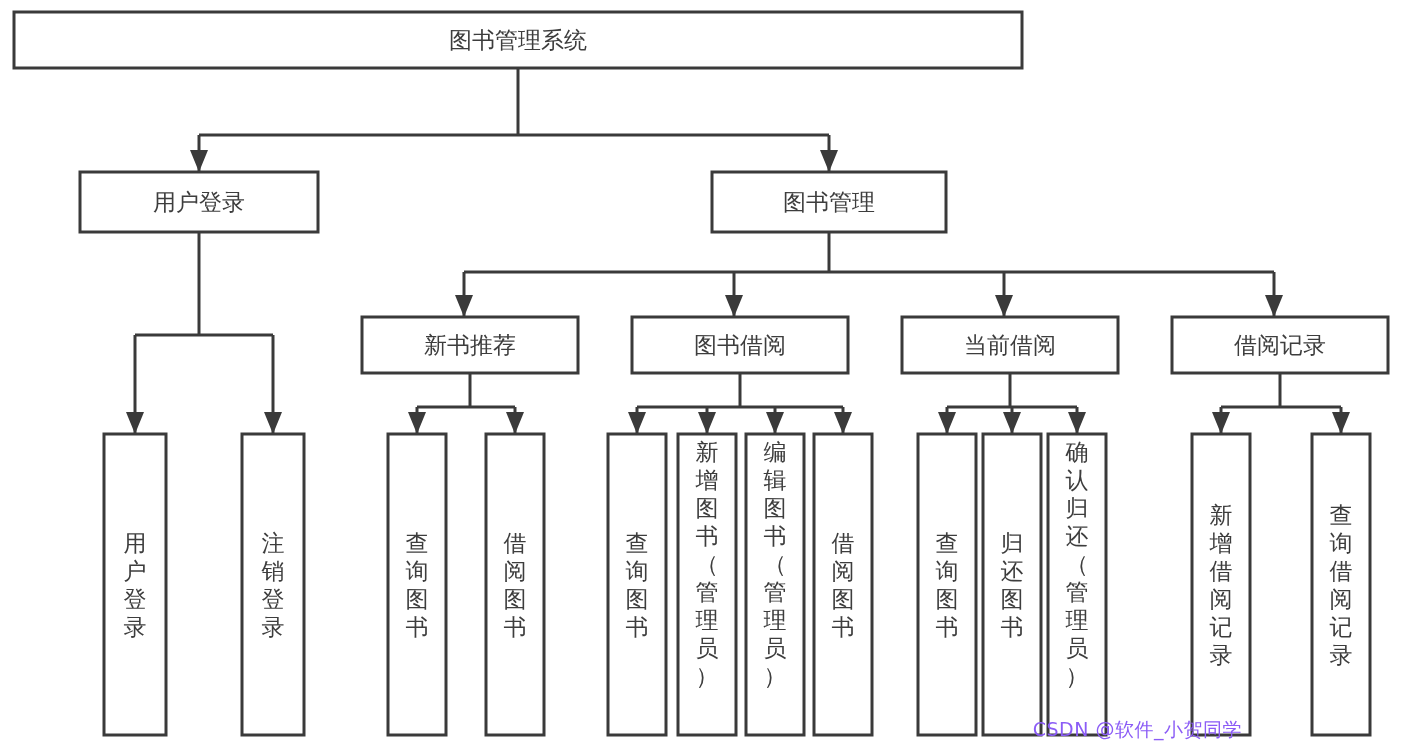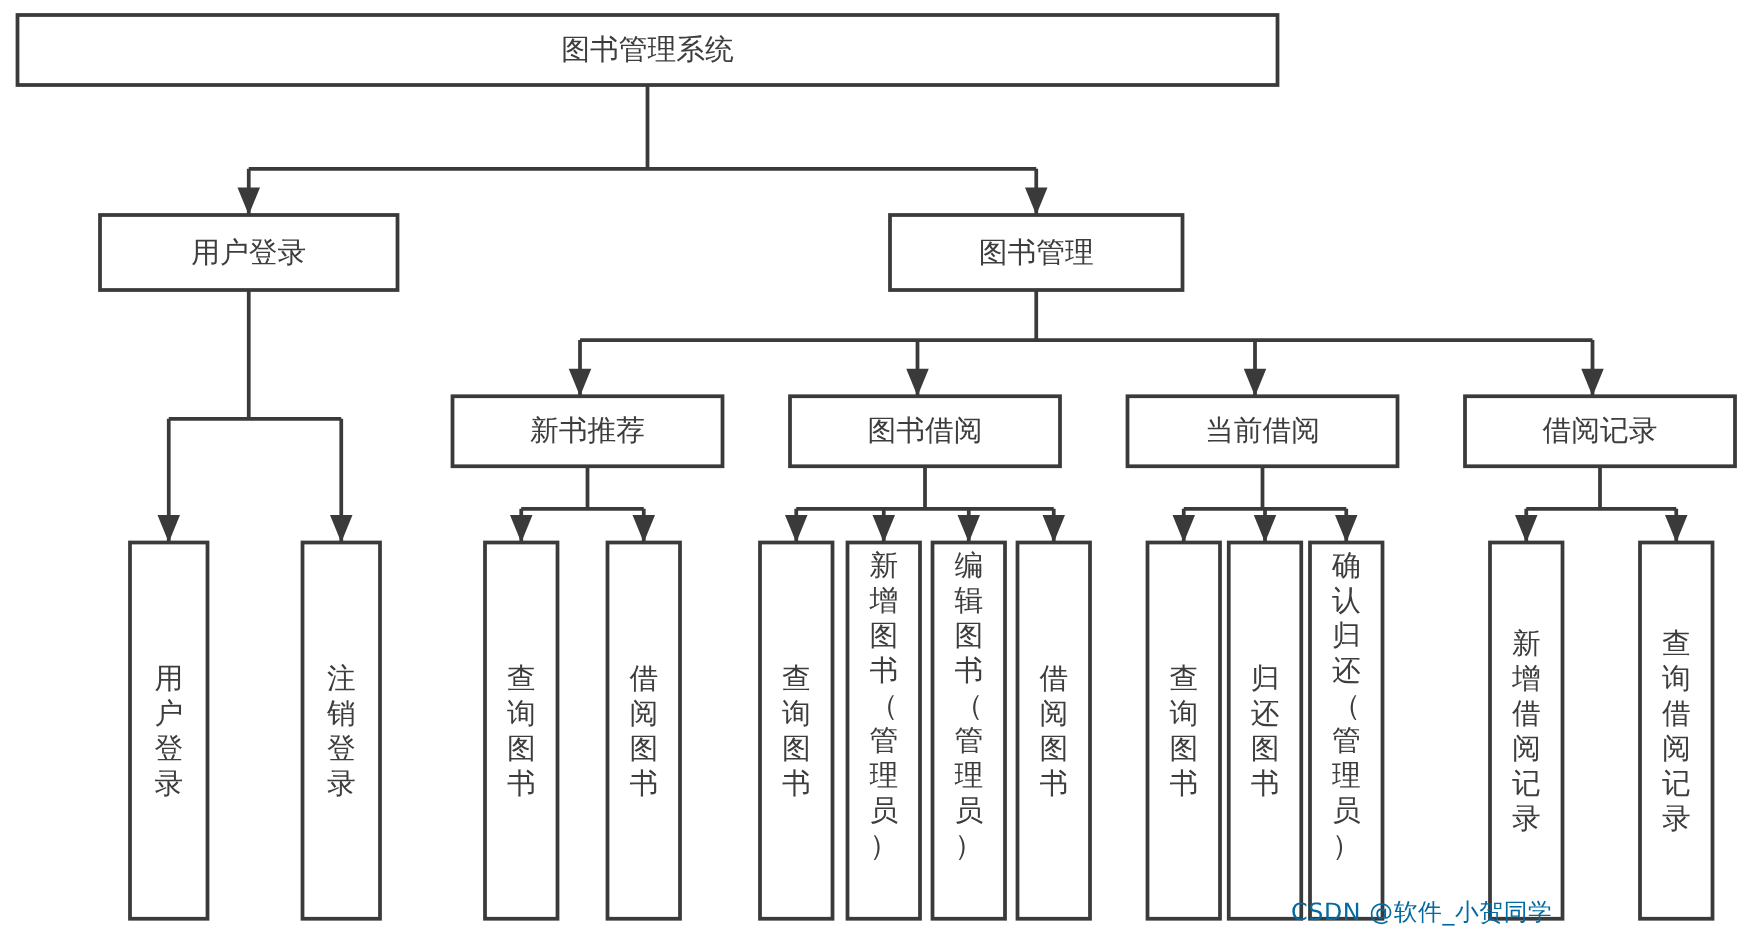--- a/index.html
+++ b/index.html
@@ -53,21 +53,21 @@
   .node-label-vertical {
     fill: #3d3d3d;
     font-family: "DejaVu Sans", "Liberation Sans", sans-serif;
     font-size: 23px;
     text-anchor: middle;
   }
   .watermark-text {
     position: absolute;
     right: 8px;
     bottom: 4px;
-    color: #0369a1;
+    color: #8b5cf6;
     font-size: 19px;
     font-family: "DejaVu Sans", "Liberation Sans", sans-serif;
     white-space: nowrap;
     letter-spacing: 0.5px;
     user-select: none;
   }
 </style>
 </head>
 <body>
 

